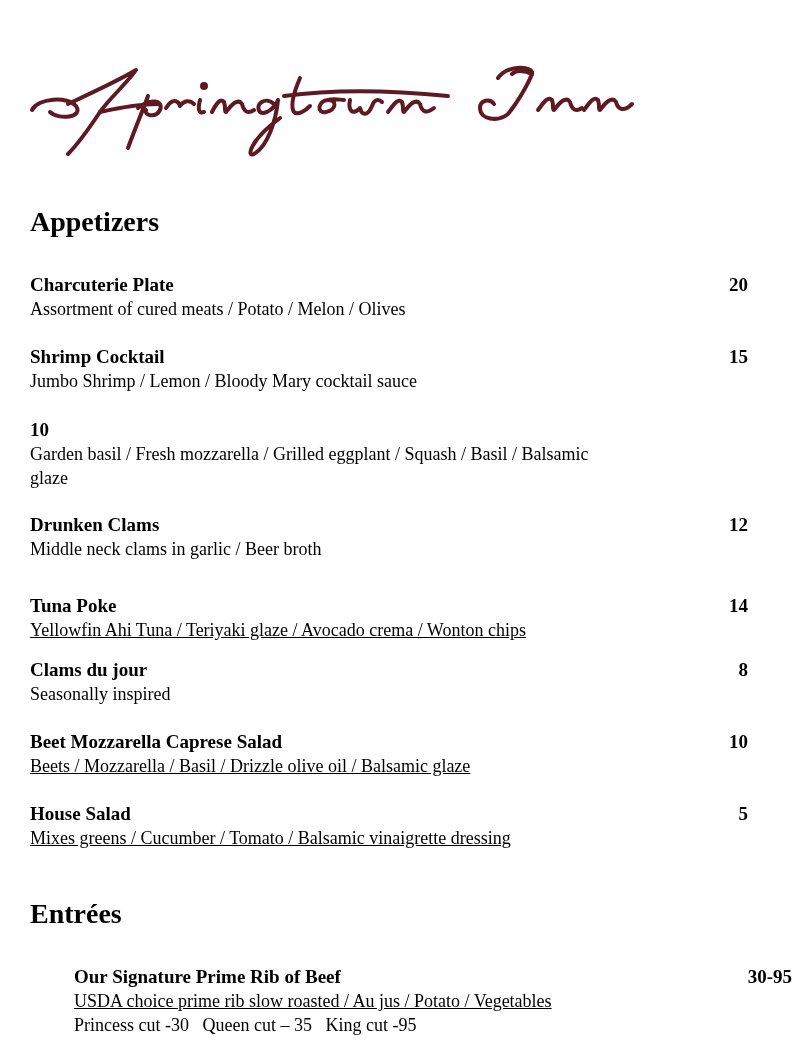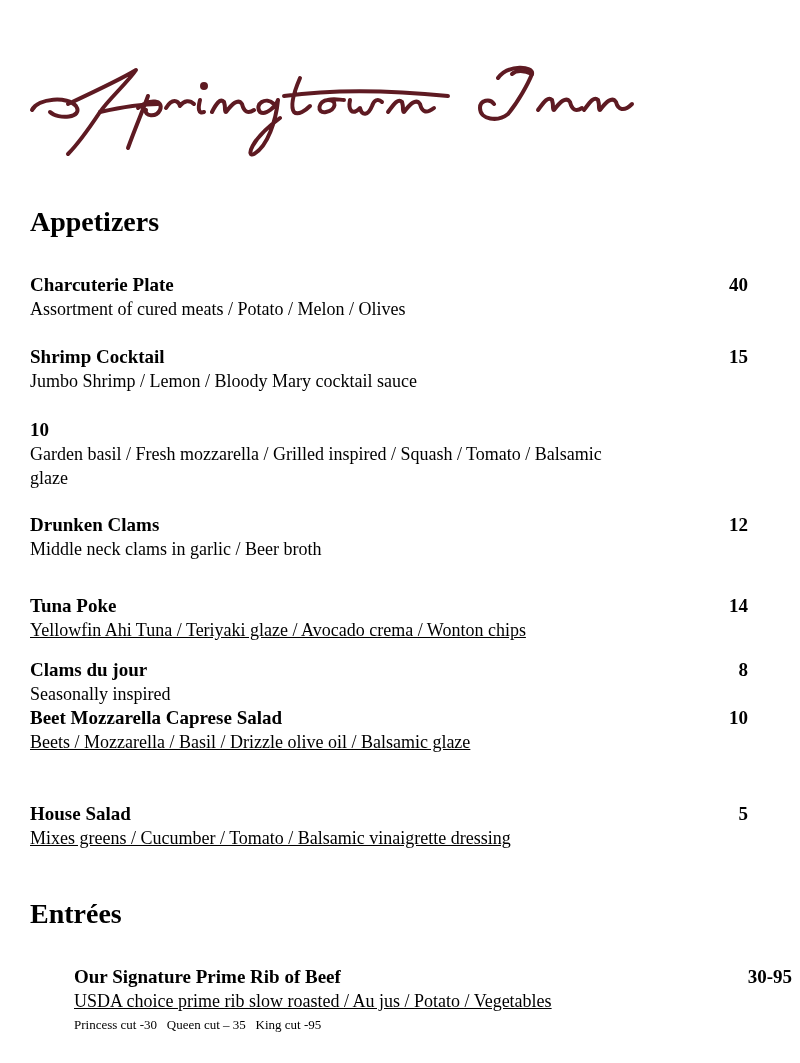--- a/index.html
+++ b/index.html
@@ -60,21 +60,21 @@
       line-height: 24px;
       text-align: right;
     }
     .item-desc {
       font-size: 18px;
       line-height: 24px;
       width: 590px;
     }
     .item-desc.wide { width: 700px; text-decoration: underline; }
     .item-extra {
-      font-size: 13px;
+      font-size: 18px;
       line-height: 24px;
       white-space: pre;
     }
   </style>
 </head>
 <body>
 
 <div class="logo">
   <span class="logo-text">Springtown Inn</span>
   <svg viewBox="0 0 610 110">
@@ -109,38 +109,38 @@
       <path d="M556 50 C 562 42, 566 36, 570 40 C 572 46, 570 50, 572 50 C 578 42, 584 36, 588 42 C 590 50, 596 52, 604 44"></path>
     </g>
   </svg>
 </div>
 
 <h2 class="section-title" style="top:206px;">Appetizers</h2>
 
 <div class="item" style="top:273px;">
   <div class="item-head">
     <span class="item-name">Charcuterie Plate</span>
-    <span class="item-price">40</span>
+    <span class="item-price">20</span>
   </div>
   <div class="item-desc">Assortment of cured meats / Potato / Melon / Olives</div>
 </div>
 
 <div class="item" style="top:345px;">
   <div class="item-head">
     <span class="item-name">Shrimp Cocktail</span>
     <span class="item-price">15</span>
   </div>
   <div class="item-desc">Jumbo Shrimp / Lemon / Bloody Mary cocktail sauce</div>
 </div>
 
 <div class="item" style="top:418px;">
   <div class="item-head">
     <span class="item-price">10</span>
   </div>
-  <div class="item-desc">Garden basil / Fresh mozzarella / Grilled inspired / Squash / Tomato / Balsamic glaze</div>
+  <div class="item-desc">Garden basil / Fresh mozzarella / Grilled eggplant / Squash / Basil / Balsamic glaze</div>
 </div>
 
 <div class="item" style="top:513px;">
   <div class="item-head">
     <span class="item-name">Drunken Clams</span>
     <span class="item-price">12</span>
   </div>
   <div class="item-desc">Middle neck clams in garlic / Beer broth</div>
 </div>
 
@@ -153,21 +153,21 @@
 </div>
 
 <div class="item" style="top:658px;">
   <div class="item-head">
     <span class="item-name">Clams du jour</span>
     <span class="item-price">8</span>
   </div>
   <div class="item-desc">Seasonally inspired</div>
 </div>
 
-<div class="item" style="top:706px;">
+<div class="item" style="top:730px;">
   <div class="item-head">
     <span class="item-name">Beet Mozzarella Caprese Salad</span>
     <span class="item-price">10</span>
   </div>
   <div class="item-desc wide">Beets / Mozzarella / Basil / Drizzle olive oil / Balsamic glaze</div>
 </div>
 
 <div class="item" style="top:802px;">
   <div class="item-head">
     <span class="item-name">House Salad</span>

